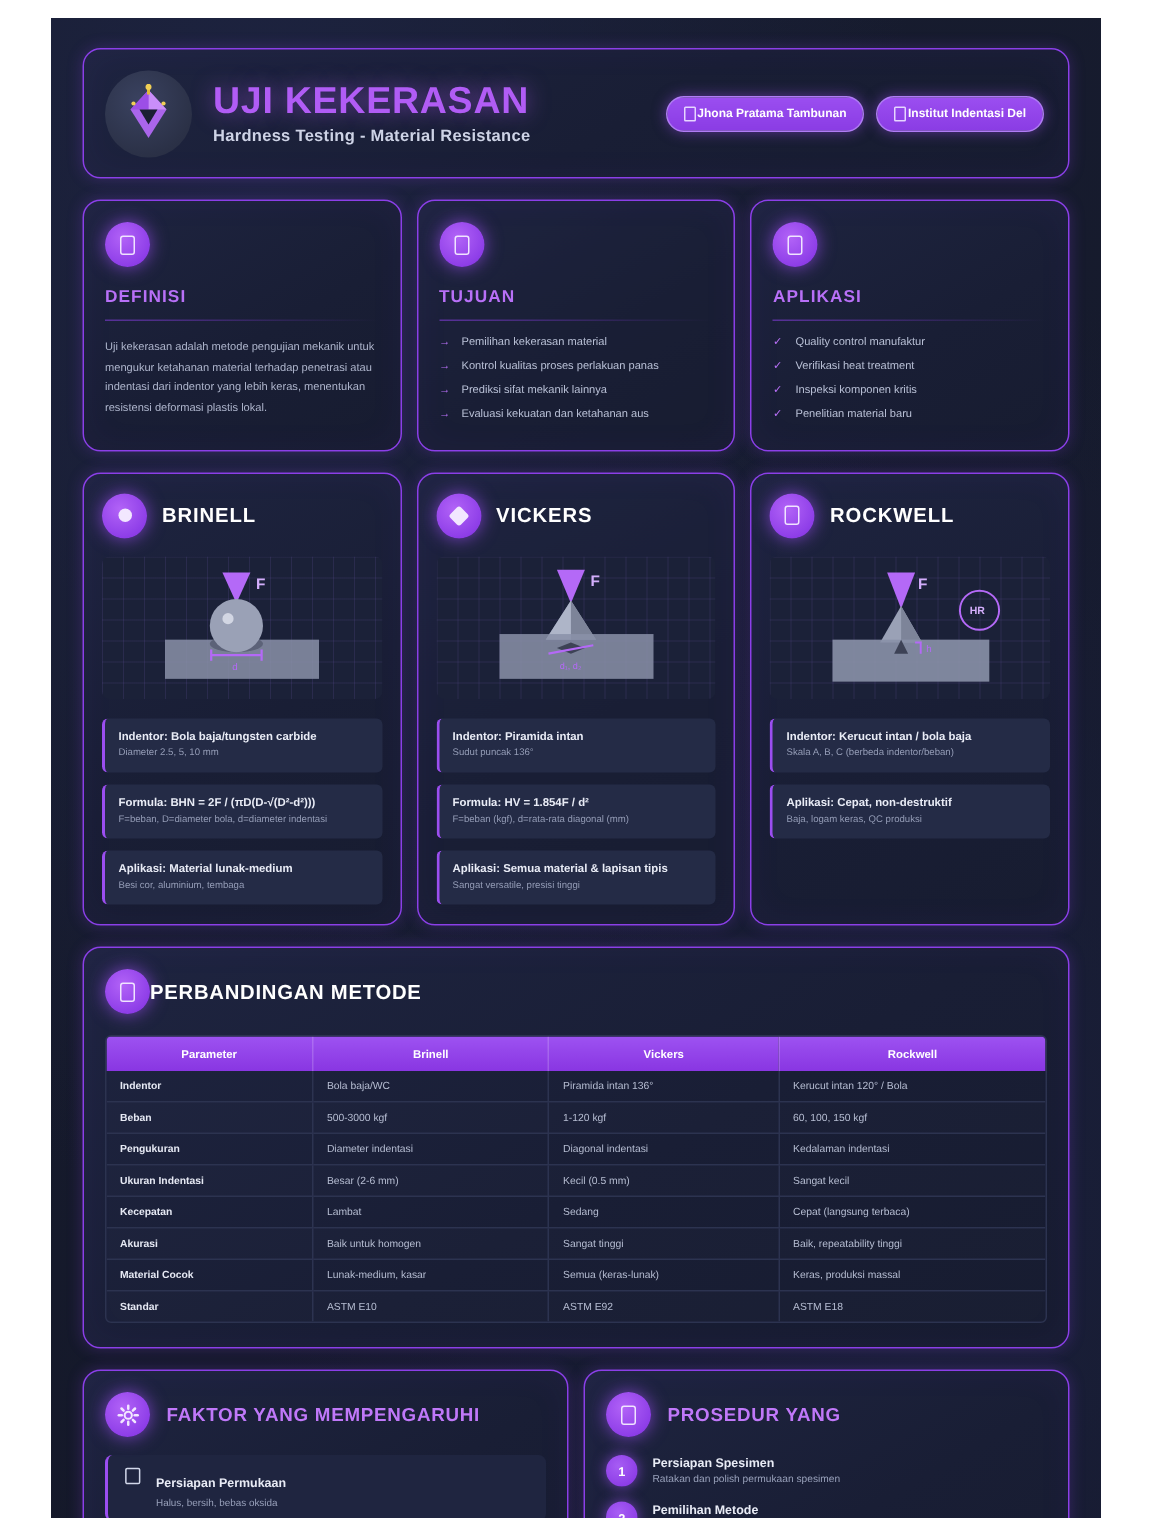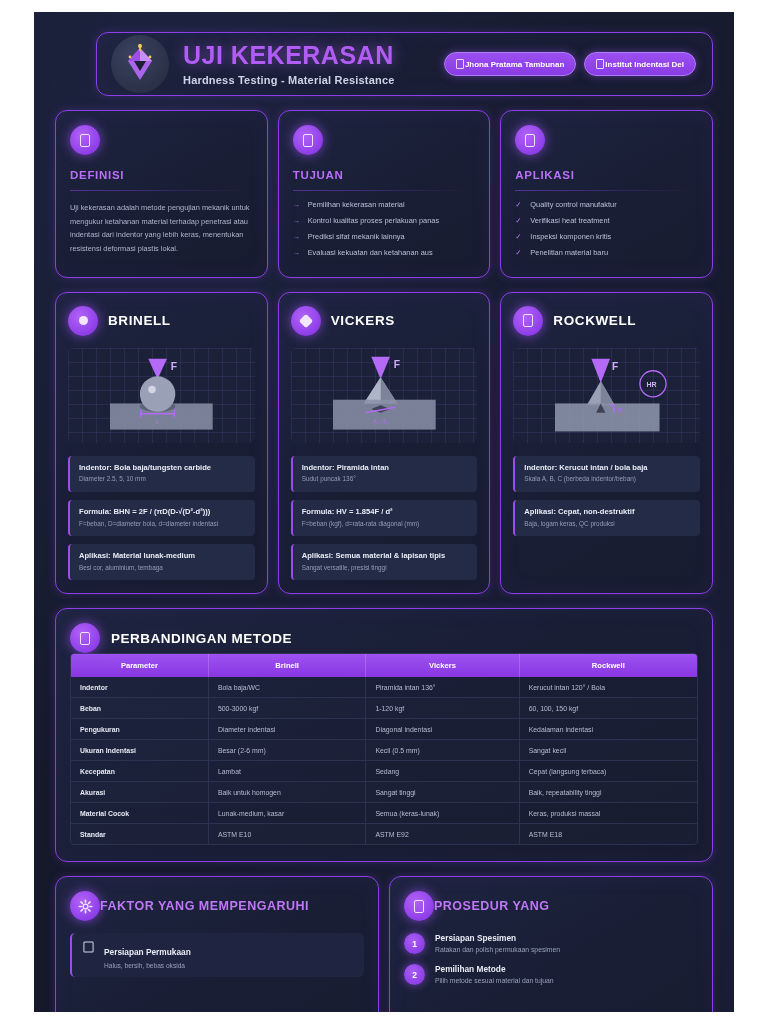--- a/index.html
+++ b/index.html
@@ -26,25 +26,24 @@
   .card {
     background: linear-gradient(150deg, #1e2440 0%, #191e35 55%, #171c30 100%);
     border: 1px solid #8b3fe8;
     border-radius: 12px;
     box-shadow: 0 0 10px rgba(139,63,232,.25), inset 0 0 24px rgba(139,63,232,.05);
     position: relative;
   }
 
   
   .header {
-    height: 64px;
+    height: 87px;
     display: flex; align-items: center;
     padding: 0 16px 0 14px;
     margin-bottom: 14px;
-    margin-left: 41px;
   }
   .logo-wrap {
     width: 58px; height: 58px; border-radius: 50%;
     background: radial-gradient(circle at 40% 35%, #3a4260 0%, #2b3147 70%, #262b3e 100%);
     display: flex; align-items: center; justify-content: center;
     flex: none; margin-right: 14px;
   }
   .logo-wrap svg { display:block; }
   .title-block { flex: 1; min-width: 0; }
   .big-title {
@@ -115,21 +114,21 @@
     border-radius: 4px;
     padding: 7px 9px 8px 9px;
     margin-bottom: 8px;
   }
   .info-box:last-child { margin-bottom: 0; }
   .ib-t { font-size: 7.6px; font-weight: bold; color: #e9ecf6; line-height: 1.3; }
   .ib-s { font-size: 6.4px; color: #949cb6; margin-top: 3px; line-height: 1.3; }
 
   
   .table-card { padding: 14px 14px 16px 14px; margin-bottom: 14px; }
-  .t-head { display: flex; align-items: center; gap: 11px; margin-bottom: 0; }
+  .t-head { display: flex; align-items: center; margin-bottom: 14px; }
   .t-title { font-size: 13.5px; font-weight: bold; color: #ffffff; letter-spacing: .5px; }
   table { width: 100%; border-collapse: collapse; }
   thead th {
     background: linear-gradient(180deg, #9d52f1 0%, #8936e2 100%);
     color: #ffffff; font-size: 7.6px; font-weight: bold;
     padding: 7px 4px; text-align: center;
     border-right: 1px solid rgba(255,255,255,.18);
   }
   thead th:last-child { border-right: none; }
   tbody td {
@@ -140,21 +139,21 @@
   }
   tbody td:last-child { border-right: none; }
   tbody td.pname { color: #e6e9f4; font-weight: bold; }
   tbody tr:last-child td { border-bottom: none; }
   tbody tr:nth-child(even) { background: rgba(255,255,255,.012); }
   .tb-wrap { border: 1px solid #2c3350; border-radius: 4px; overflow: hidden; }
 
   
   .row2 { display: flex; gap: 10px; }
   .bot-card { flex: 1; padding: 14px 14px 0 14px; height: 180px; overflow: hidden; }
-  .b-head { display: flex; align-items: center; margin-bottom: 12px; }
+  .b-head { display: flex; align-items: center; gap: 11px; margin-bottom: 12px; }
   .b-title { font-size: 12.5px; font-weight: bold; color: #c078f9; letter-spacing: .5px; }
   .factor-item {
     background: #1f2540; border-left: 2.5px solid #9b4ef0; border-radius: 5px;
     padding: 8px 10px; margin-bottom: 8px;
     display: flex; align-items: flex-start; gap: 9px;
   }
   .f-ico { width: 13px; flex: none; color: #d2d8ea; display:flex; align-items:center; justify-content:center; }
   .f-t { font-size: 8.3px; font-weight: bold; color: #e9ecf6; }
   .f-s { font-size: 6.6px; color: #98a0ba; margin-top: 3px; }
   .step { display: flex; gap: 10px; align-items: flex-start; margin-bottom: 10px; }

